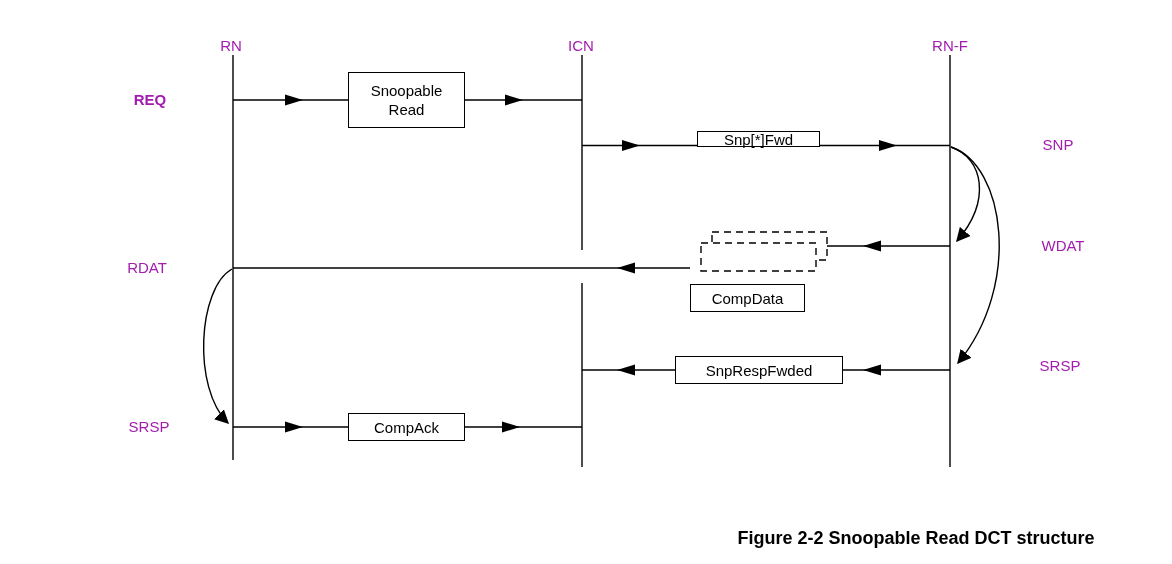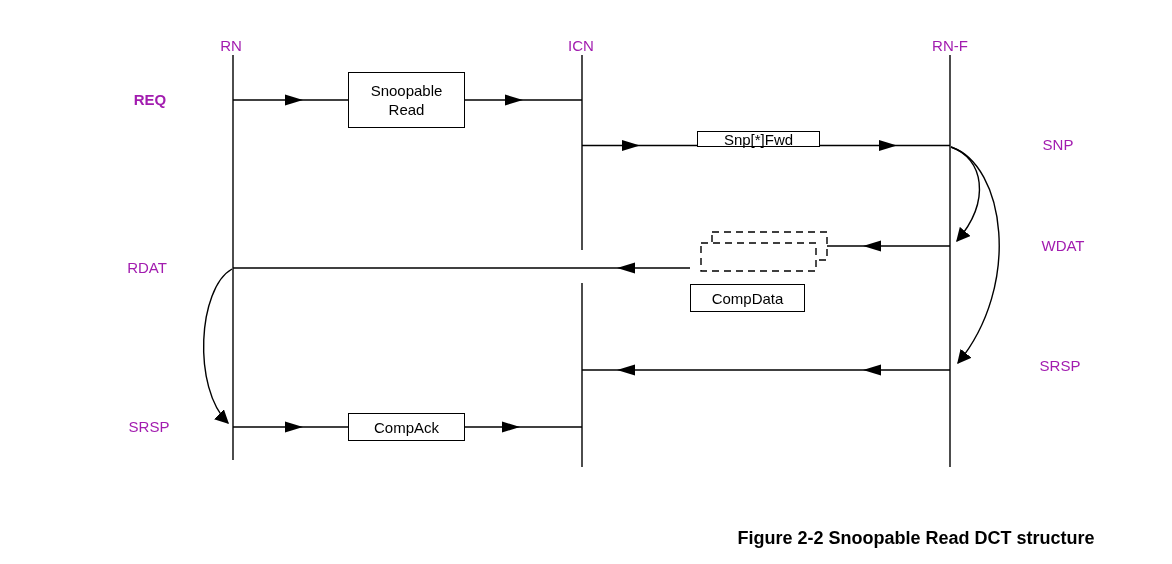--- a/index.html
+++ b/index.html
@@ -94,20 +94,23 @@
   </div>
 
   <div class="msg-box" style="left:697px;top:131px;width:123px;height:16px;">
     <span>Snp[*]Fwd</span>
   </div>
 
   <div class="msg-box" style="left:690px;top:254px;width:115px;height:28px;margin-top:30px;">
     <span>CompData</span>
   </div>
 
+  <div class="msg-box" style="left:675px;top:356px;width:168px;height:28px;">
+    <span>SnpRespFwded</span>
+  </div>
 
   <div class="msg-box" style="left:348px;top:413px;width:117px;height:28px;">
     <span>CompAck</span>
   </div>
 
   <div class="caption">Figure 2-2 Snoopable Read DCT structure</div>
 
 </div>
 
 </body></html>

